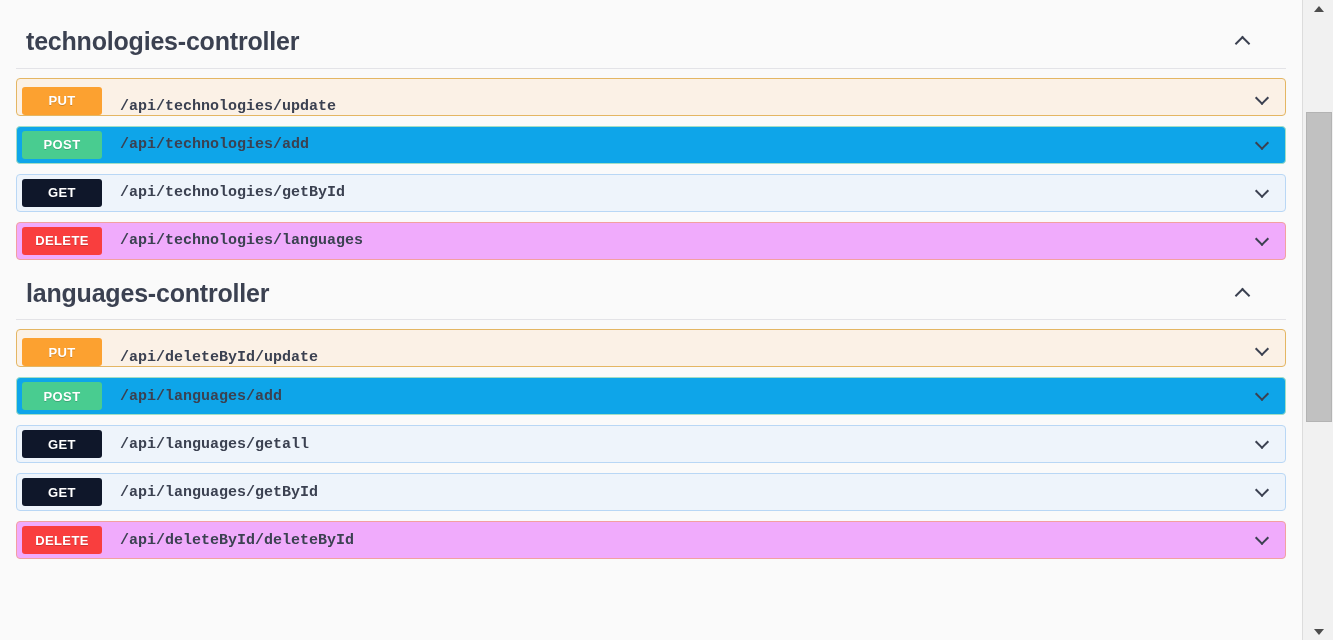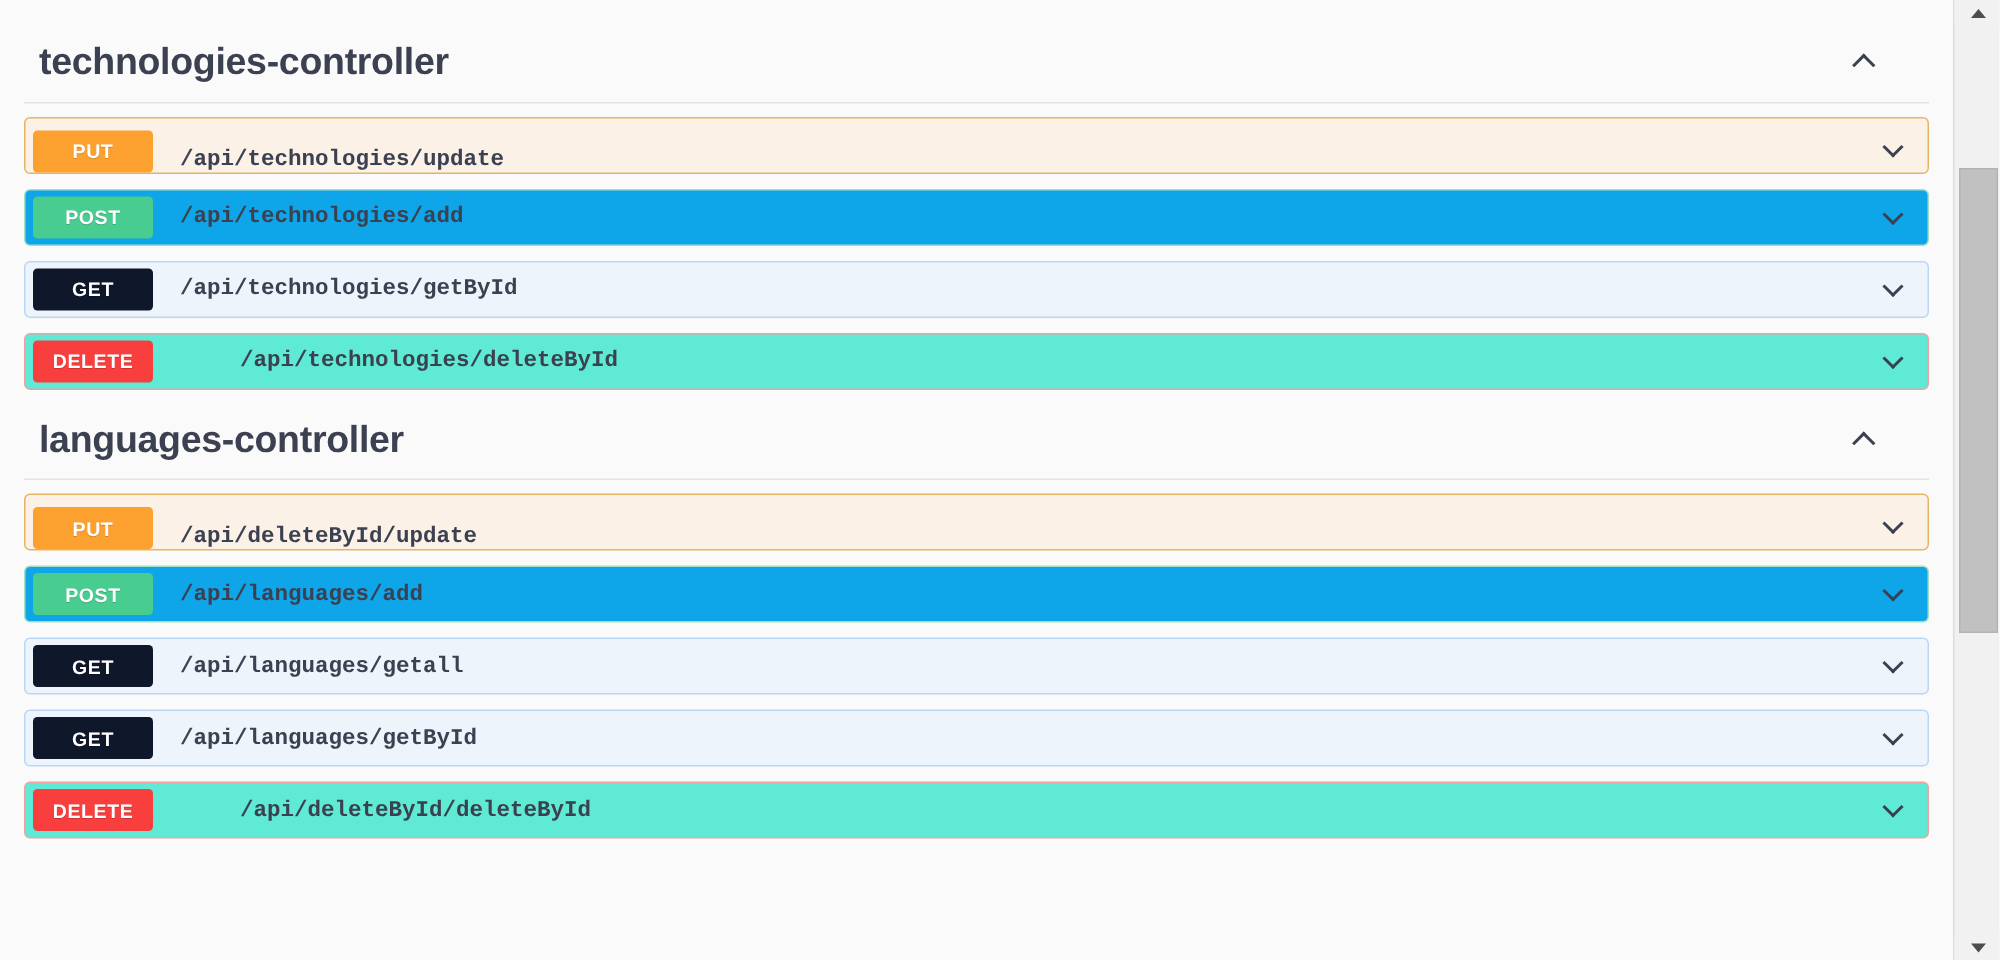--- a/index.html
+++ b/index.html
@@ -135,21 +135,21 @@
   
   .op.put    { background: #fbf1e6; border-color: #e4b663; }
   .op.put .badge    { background: #fca130; }
 
   .op.post   { background: #0ea5e9; border-color: #a3dec5; }
   .op.post .badge   { background: #49cc90; }
 
   .op.get    { background: #eef4fb; border-color: #b9d7f5; }
   .op.get .badge    { background: #0f172a; }
 
-  .op.delete { background: #5eead4; border-color: #f2a0a0; gap: 40px; }
+  .op.delete { background: #f0abfc; border-color: #f2a0a0; }
   .op.delete .badge { background: #f93e3e; width: 80px; font-size: 13px; }
 
   
   .vscroll {
     position: absolute;
     top: 0; right: 0;
     width: 31px;
     height: 640px;
     background: #f1f1f1;
     border-left: 1px solid #dcdcdc;
@@ -213,21 +213,21 @@
             </li>
             <li class="op get">
               <span class="badge">GET</span>
               <span class="path">/api/technologies/getById</span>
               <span class="op-toggle">
                 <i class="chev down"></i>
               </span>
             </li>
             <li class="op delete">
               <span class="badge">DELETE</span>
-              <span class="path">/api/technologies/deleteById</span>
+              <span class="path">/api/technologies/languages</span>
               <span class="op-toggle">
                 <i class="chev down"></i>
               </span>
             </li>
           </ul>
         </div>
         <div class="tag-section">
           <div class="tag-header">
             <span class="tag-title">languages-controller</span>
             <span class="tag-toggle">

